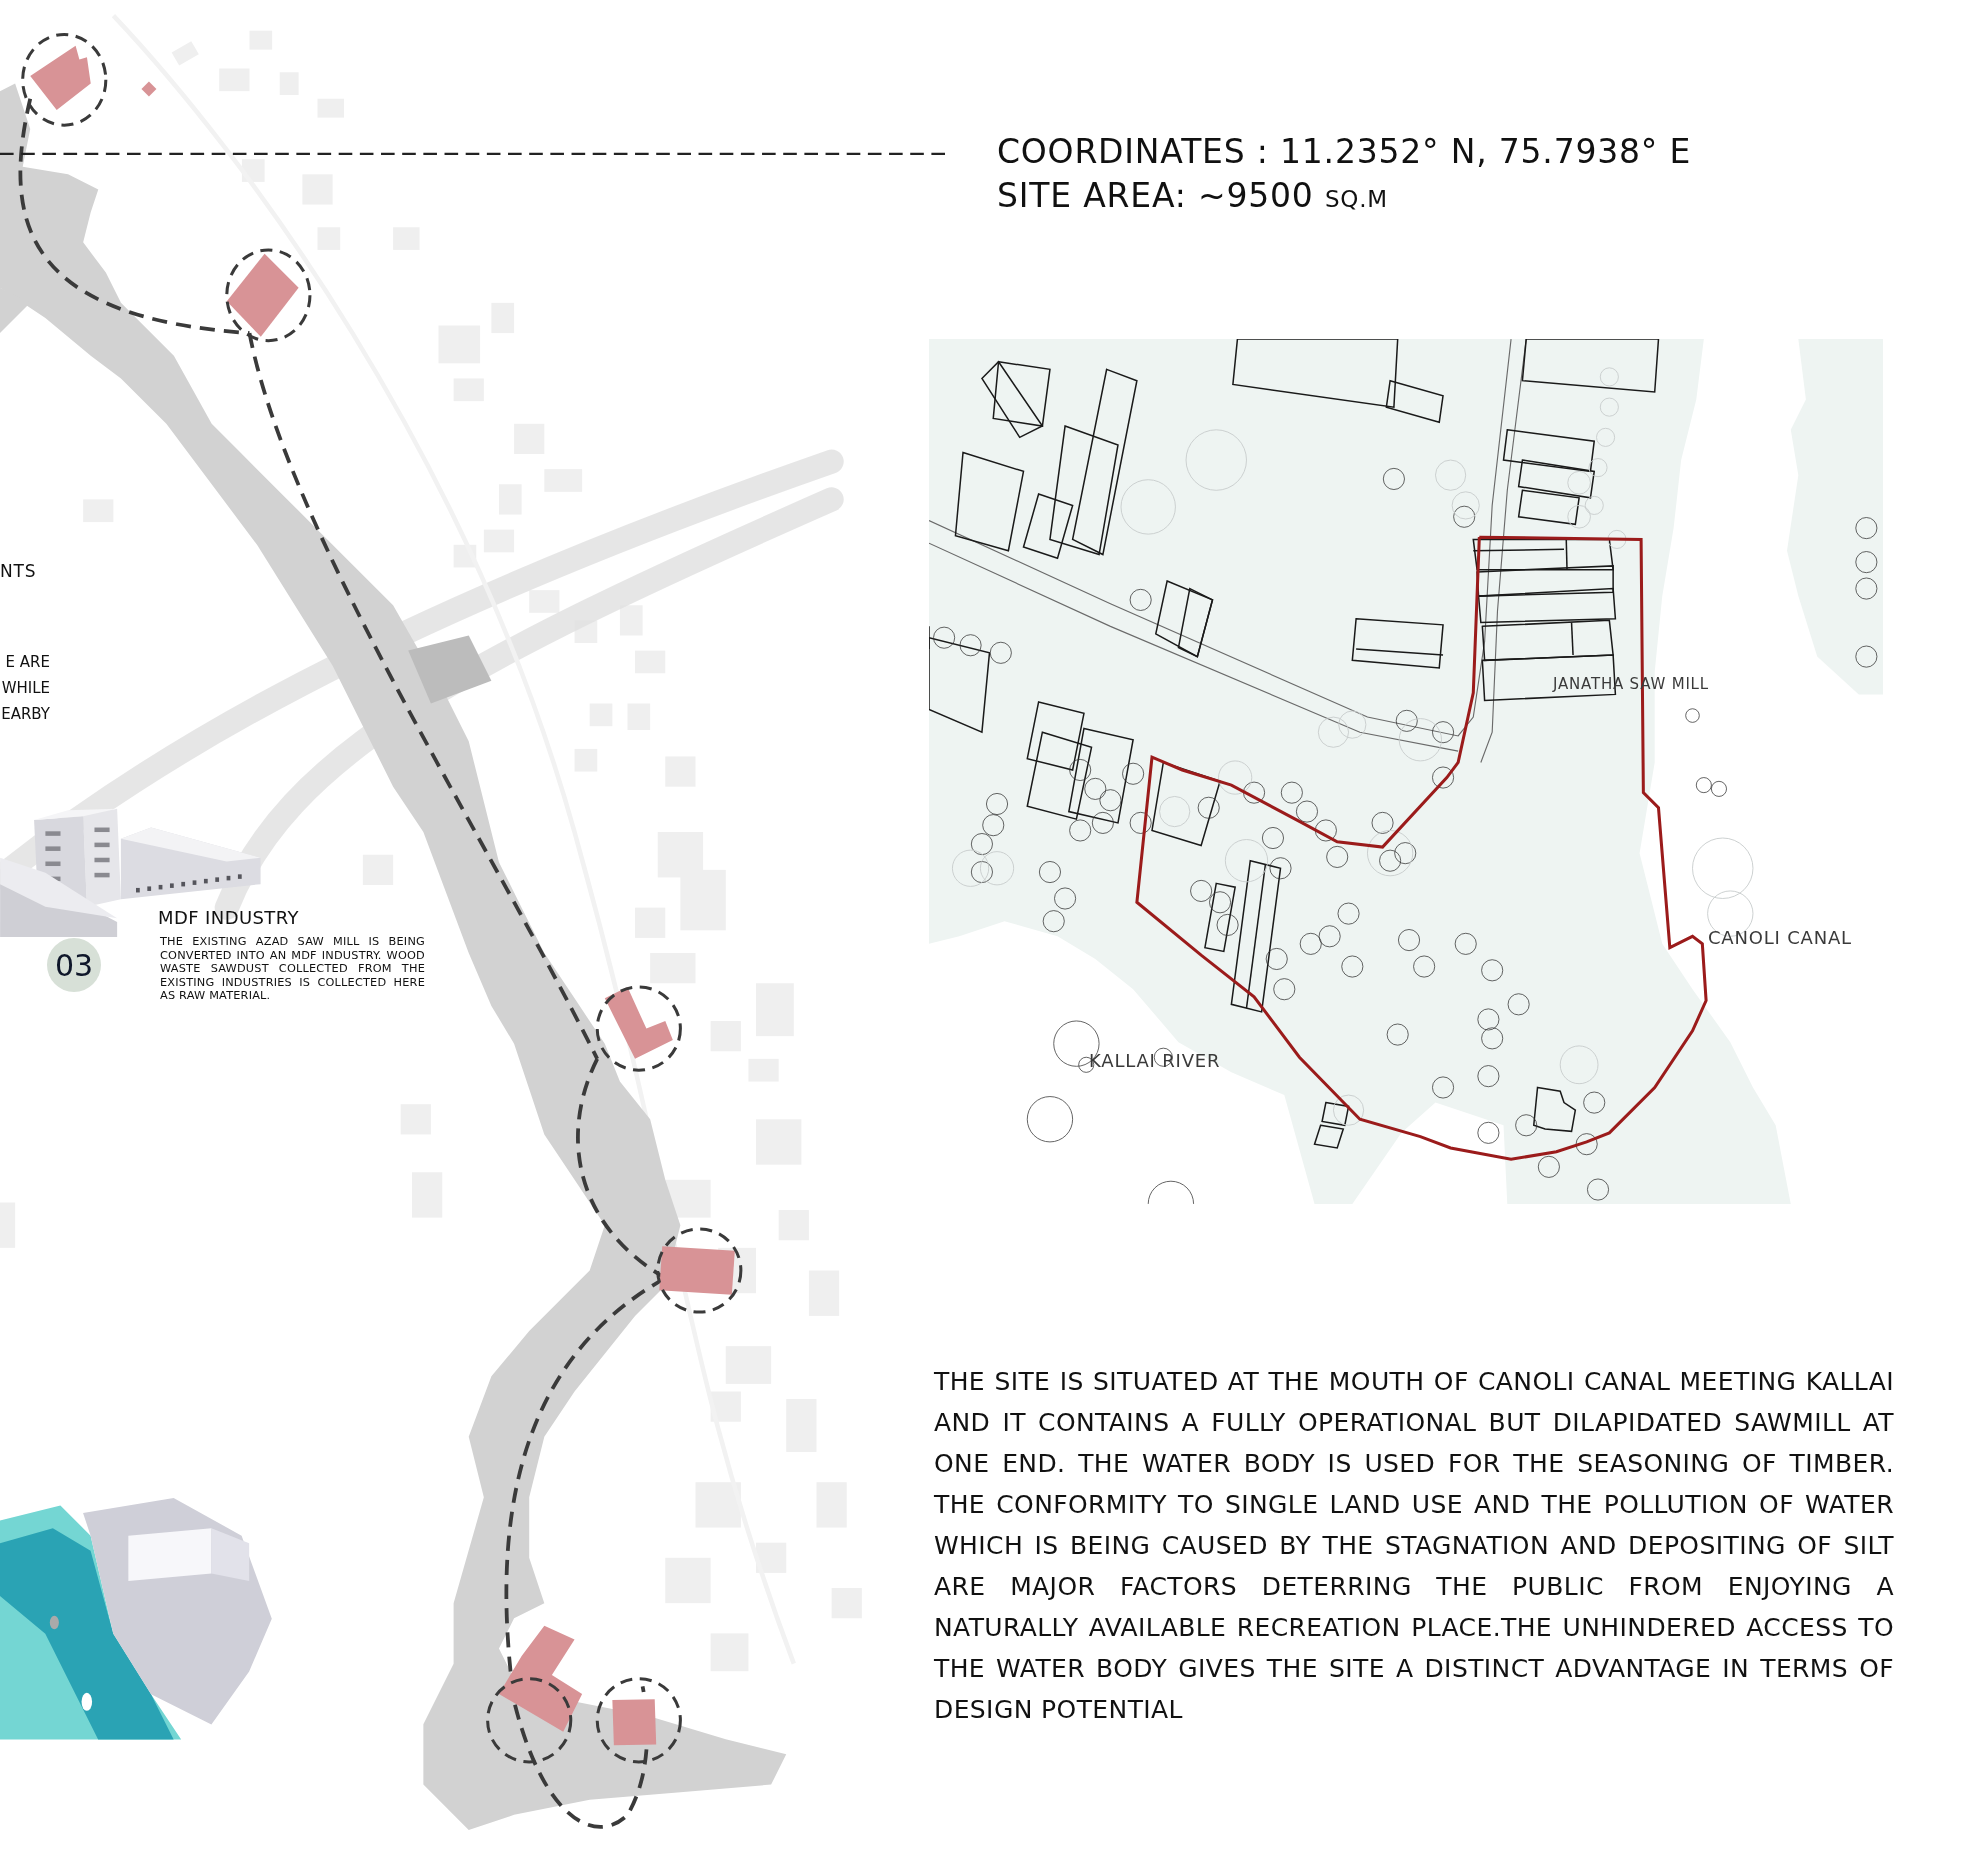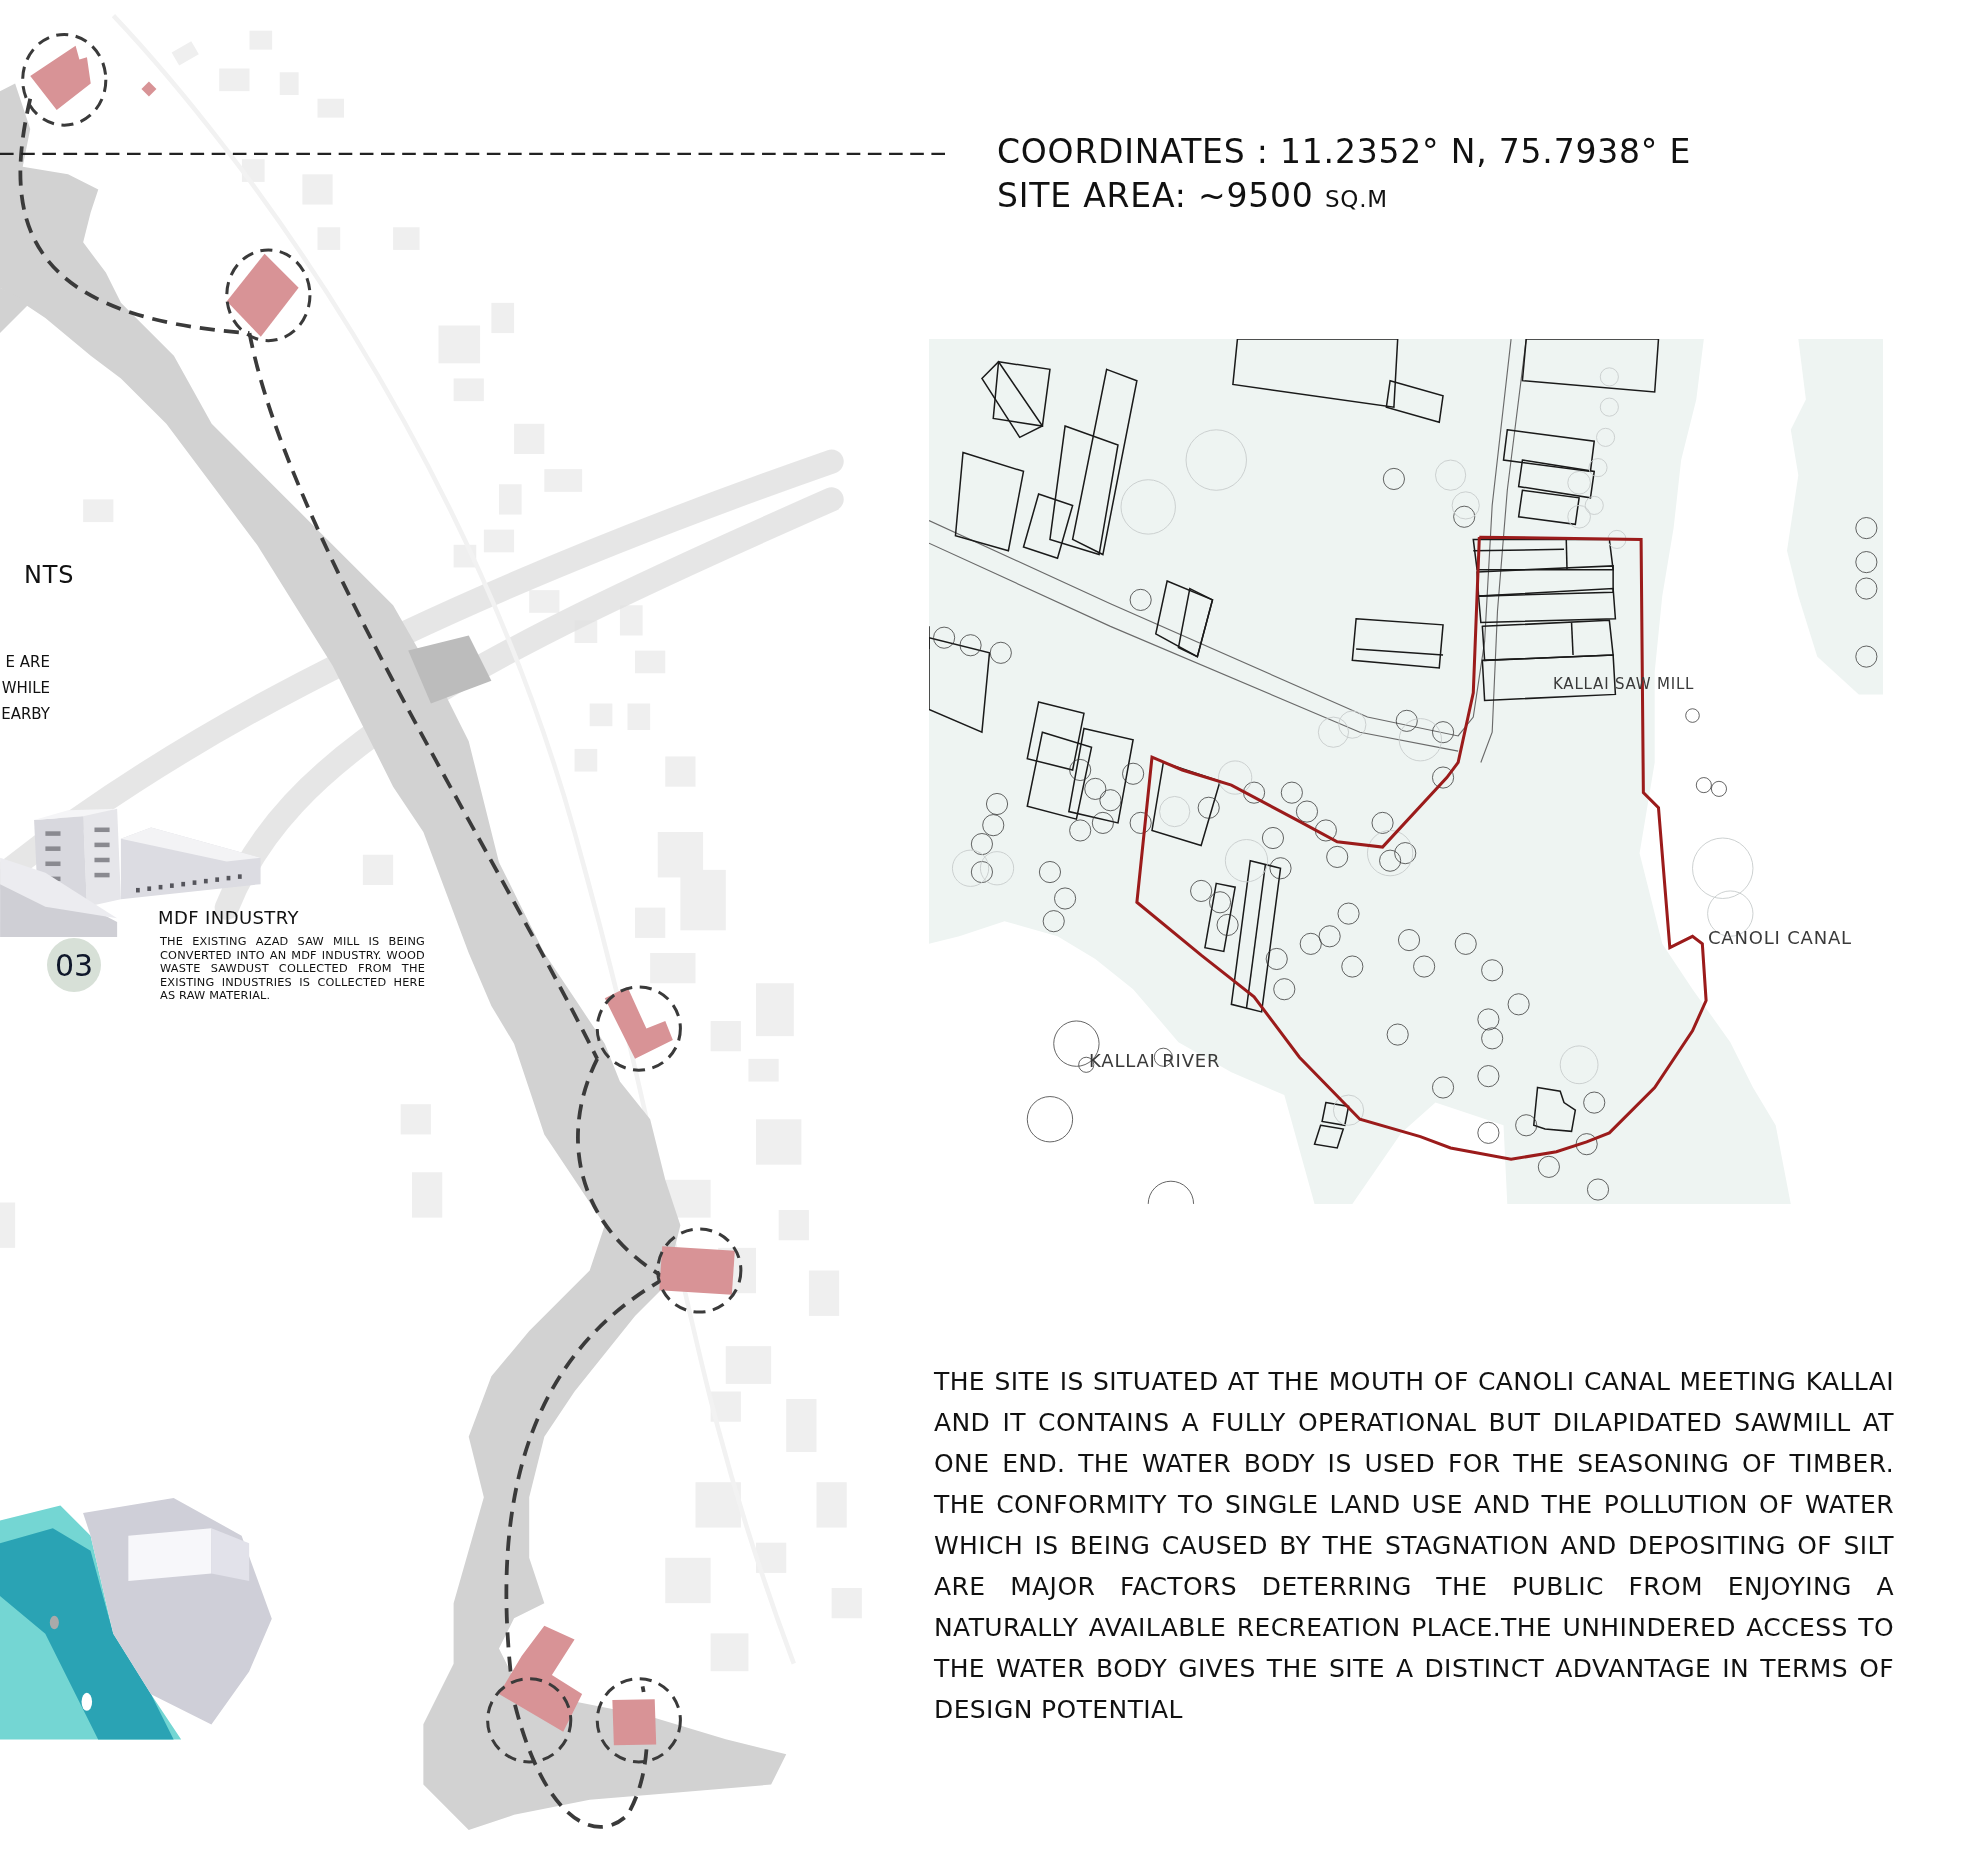--- a/index.html
+++ b/index.html
@@ -14,21 +14,21 @@
   #site-plan svg { width: 100%; height: 100%; display: block; }
   .plan-label { position: absolute; color: #3a3a3a; font-size: 16.6px; letter-spacing: 0.8px; white-space: nowrap; }
   .description { left: 934px; top: 1361px; width: 960px; font-size: 25px; line-height: 41px;
                  text-align: justify; text-transform: uppercase; letter-spacing: 0.4px; }
   .mdf-title { left: 158px; top: 907px; font-size: 18px; letter-spacing: 0.4px; }
   .mdf-text { left: 160px; top: 935px; width: 265px; font-size: 11.3px; line-height: 13.6px;
               text-align: justify; text-transform: uppercase; letter-spacing: 0.2px; }
   .badge { left: 47px; top: 938px; width: 54px; height: 54px; border-radius: 50%;
            background: #d7e0d7; display: flex; align-items: center; justify-content: center;
            font-size: 30px; color: #0f172a; }
-  .partial-heading { left: 0px; top: 561px; font-size: 24px; letter-spacing: 0.8px; padding-left: 24px; }
+  .partial-heading { left: 0px; top: 561px; font-size: 17px; letter-spacing: 0.8px; }
   .partial-lines { left: 0px; top: 649px; font-size: 15px; line-height: 26px; text-align: right; width: 50px; }
   .model-render { left: 0; top: 786px; width: 272px; height: 151px; }
   .aerial-render { left: 0; top: 1422px; width: 302px; height: 318px; }
 </style>
 </head>
 <body>
 
 <div id="overview-map">
   <svg viewBox="0 0 1250 2475" xmlns="http://www.w3.org/2000/svg">
 
@@ -360,19 +360,19 @@
           <circle cx="1060" cy="760" r="30"></circle>
         <circle cx="860" cy="960" r="25"></circle>
           <circle cx="555" cy="1020" r="20"></circle>
         <circle cx="55" cy="700" r="24"></circle>
           <circle cx="90" cy="700" r="22"></circle>
       </g>
     </g>
 
     <polyline fill="none" stroke="#9b1b1b" stroke-width="4" points="728,262 942,265 945,600 965,620 980,805 1010,790 1023,800 1028,875 1010,915 960,990 900,1050 870,1062 830,1075 770,1085 690,1070 650,1055 570,1032 490,950 430,870 360,815 275,745 295,553 335,570 400,590 490,638 540,665 600,672 685,580 700,560 720,468 728,262"></polyline>
   </svg>
-  <div class="plan-label" style="left:624px; top:336px; font-size:15px;">KALLAI SAW MILL</div>
+  <div class="plan-label" style="left:624px; top:336px; font-size:15px;">JANATHA SAW MILL</div>
   <div class="plan-label" style="left:779px; top:588px; font-size:18px;">CANOLI CANAL</div>
   <div class="plan-label" style="left:160px; top:711px; font-size:18px;">KALLAI RIVER</div>
 </div>
 
 <div class="abs description">The site is situated at the mouth of Canoli canal meeting Kallai and it contains a fully operational but dilapidated sawmill at one end. The water body is used for the seasoning of timber. The conformity to single land use and the pollution of water which is being caused by the stagnation and depositing of silt are major factors deterring the public from enjoying a naturally available recreation place.The unhindered access to the water body gives the site a distinct advantage in terms of design potential</div>
 
 
 </body></html>

